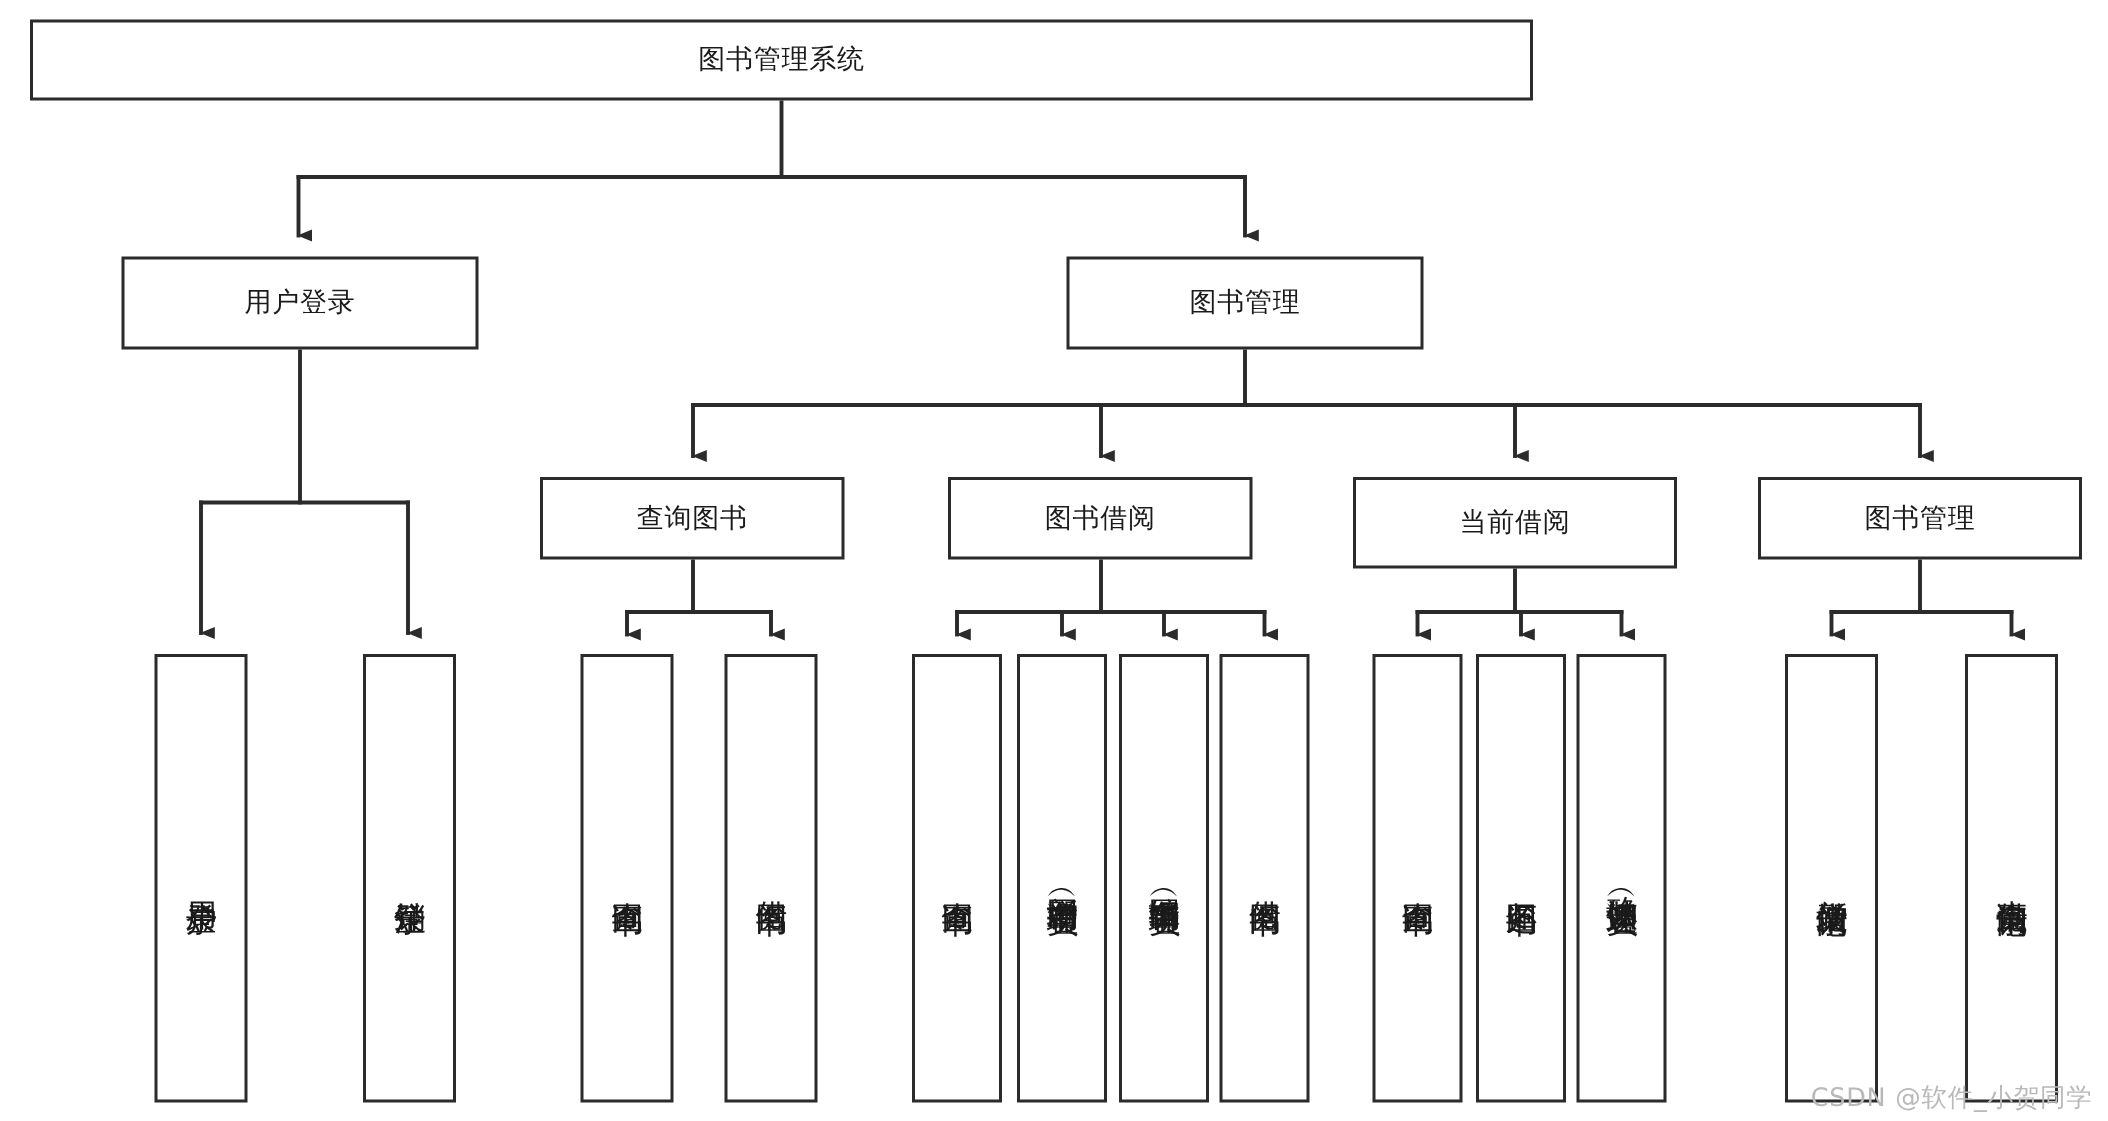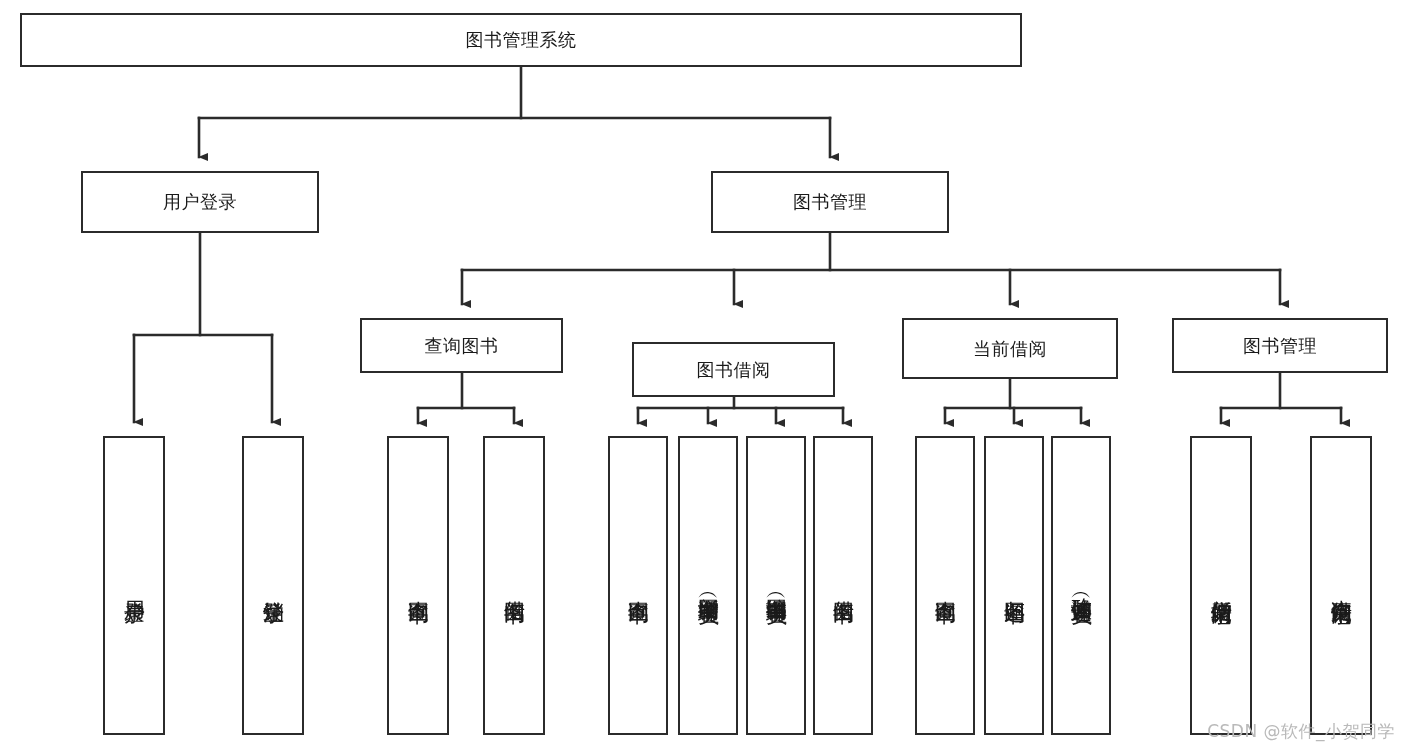--- a/index.html
+++ b/index.html
@@ -129,21 +129,21 @@
   <div class="node-box h-node" style="left:81px; top:171px; width:238px; height:62px;">
     <span class="node-label">用户登录</span>
   </div>
   <div class="node-box h-node" style="left:711px; top:171px; width:238px; height:62px;">
     <span class="node-label">图书管理</span>
   </div>
 
   <div class="node-box h-node" style="left:360px; top:318px; width:203px; height:55px;">
     <span class="node-label">查询图书</span>
   </div>
-  <div class="node-box h-node" style="left:632px; top:318px; width:203px; height:55px;margin-top:24px;">
+  <div class="node-box h-node" style="left:632px; top:318px; width:203px; height:55px;">
     <span class="node-label">图书借阅</span>
   </div>
   <div class="node-box h-node" style="left:902px; top:318px; width:216px; height:61px;">
     <span class="node-label">当前借阅</span>
   </div>
   <div class="node-box h-node" style="left:1172px; top:318px; width:216px; height:55px;">
     <span class="node-label">图书管理</span>
   </div>
 
   <div class="node-box v-node" style="left:103px; top:436px; width:62px; height:299px;">

